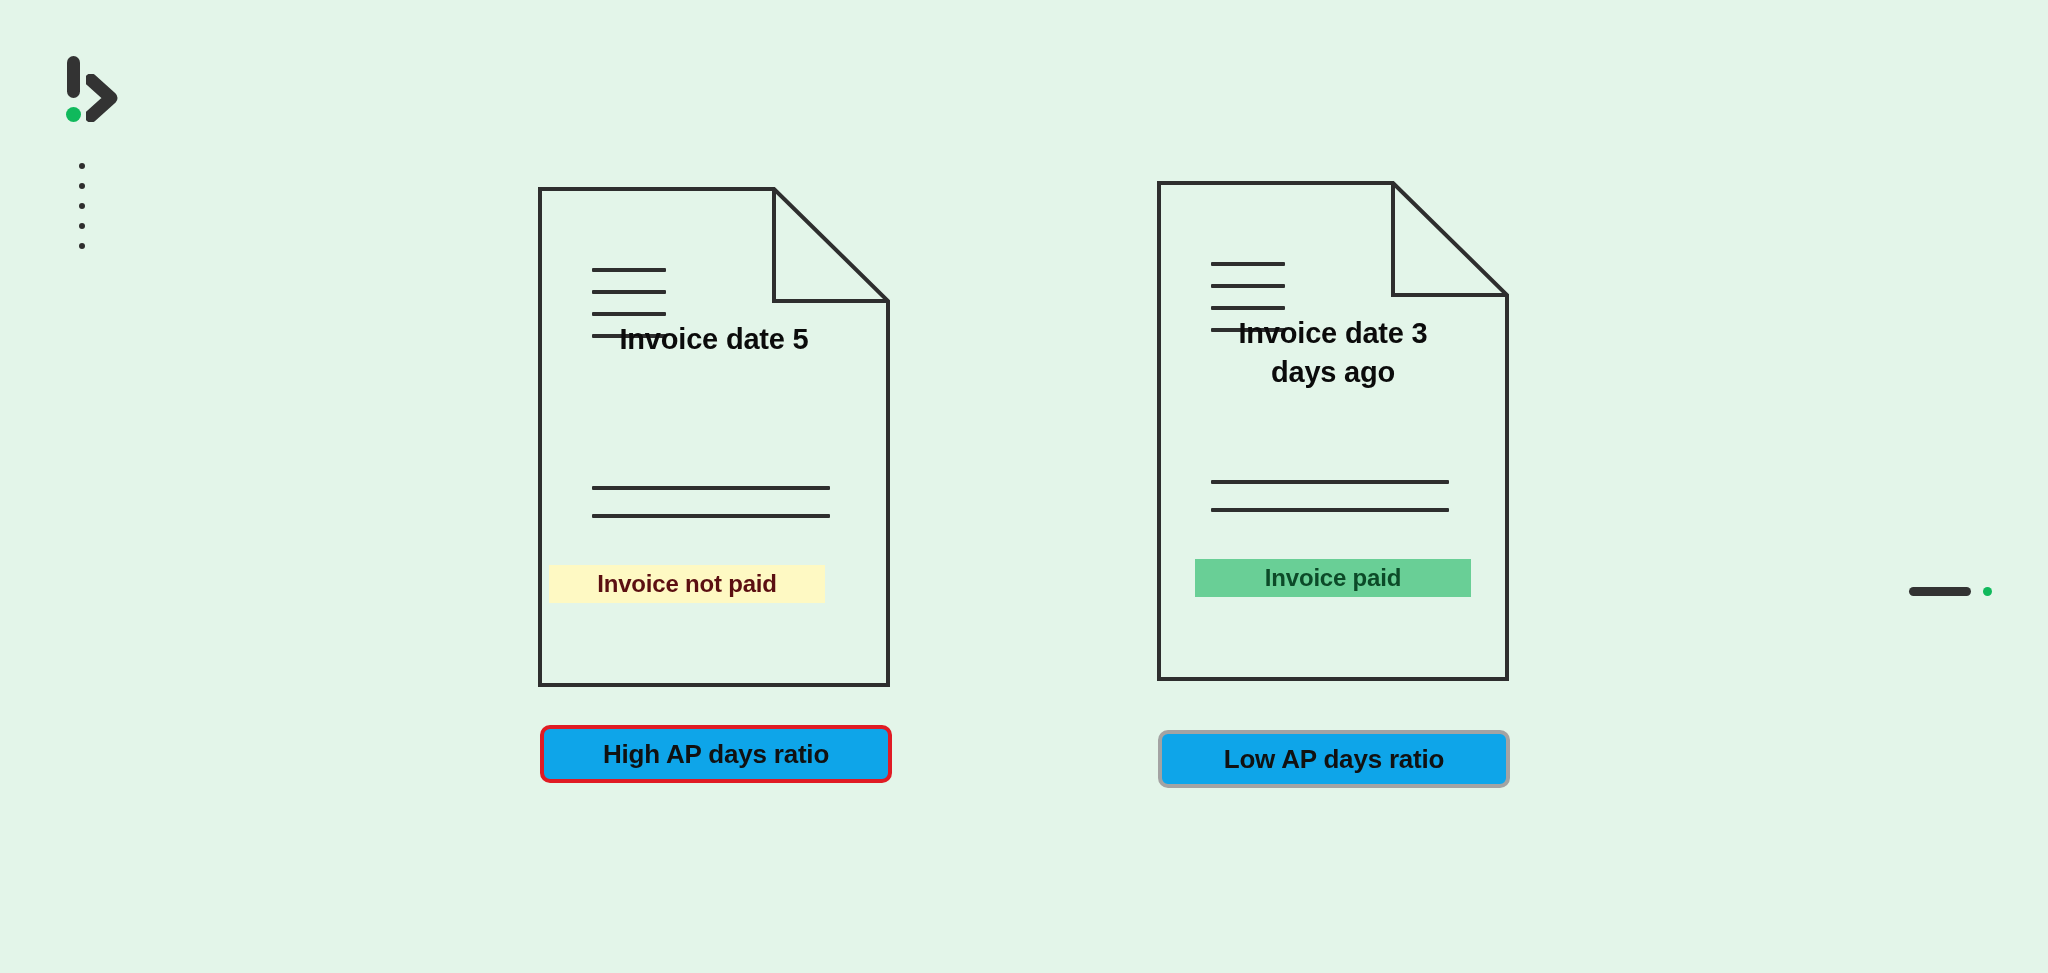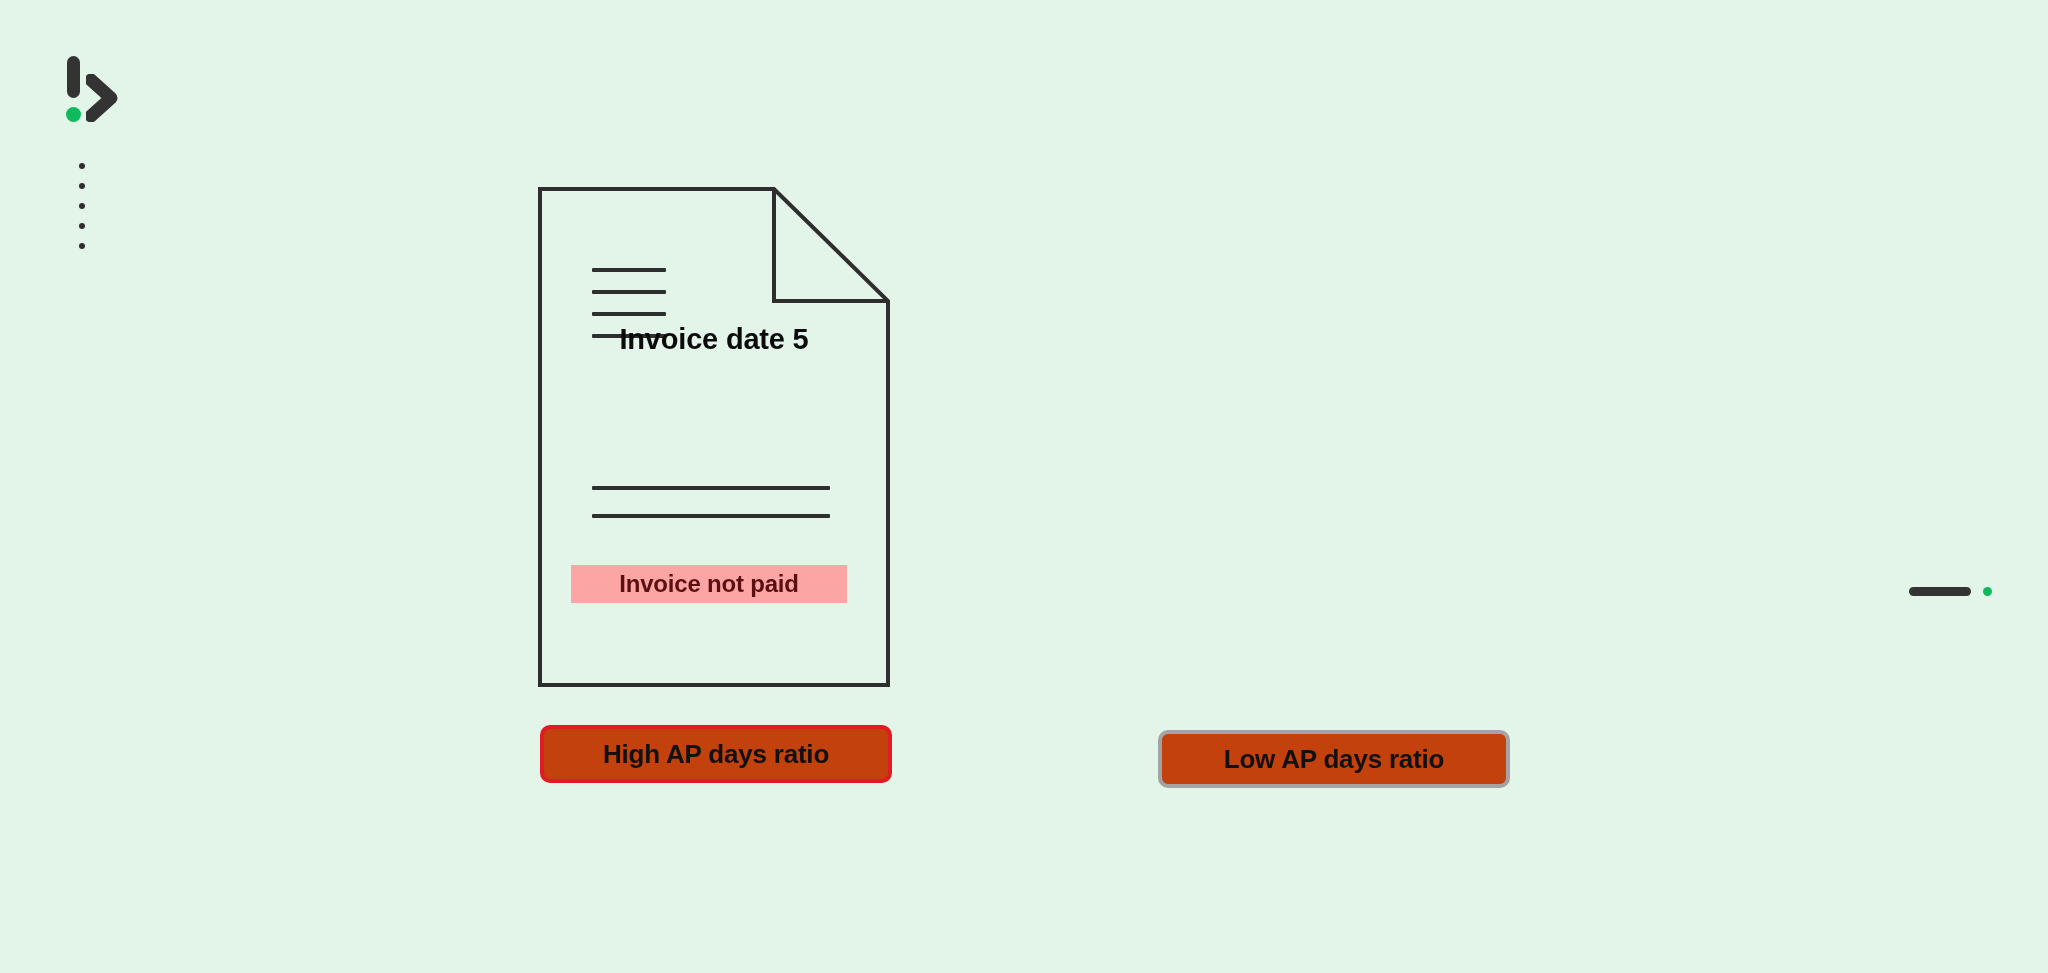--- a/index.html
+++ b/index.html
@@ -148,36 +148,36 @@
     display: flex;
     align-items: center;
     justify-content: center;
     padding: 0 14px;
     font-size: 24px;
     font-weight: bold;
     letter-spacing: -0.2px;
     box-sizing: border-box;
   }
   .status-badge.unpaid {
-    left: 33px;
+    left: 11px;
     width: 276px;
-    background: #fca5a5;
+    background: #fef9c3;
     color: #5b0f11;
   }
   .status-badge.paid {
     left: 38px;
     width: 276px;
     background: #69cf96;
     color: #0c4a28;
   }
 
   
   .outcome-pill {
     position: absolute;
-    background: #c2410c;
+    background: #0ea5e9;
     border-radius: 10px;
     display: flex;
     align-items: center;
     justify-content: center;
     font-size: 26px;
     font-weight: bold;
     color: #111111;
     letter-spacing: -0.2px;
     box-sizing: border-box;
   }
@@ -259,20 +259,47 @@
 
       <div class="doc-body-lines">
         <span class="rule-long"></span>
         <span class="rule-long"></span>
       </div>
 
       <div class="status-badge unpaid">Invoice not paid</div>
     </div>
   </div>
 
+  <div class="invoice-group right">
+    <div class="invoice-doc">
+      <svg class="doc-outline" viewBox="0 0 352 500">
+        <path d="M2 2 H236 L350 114 V498 H2 Z" fill="none" stroke="#2e2e2e" stroke-width="4"></path>
+        <path d="M236 2 V114 H350" fill="none" stroke="#2e2e2e" stroke-width="4"></path>
+      </svg>
+
+      <div class="doc-header-lines">
+        <span class="rule"></span>
+        <span class="rule"></span>
+        <span class="rule"></span>
+        <span class="rule"></span>
+      </div>
+
+      <div class="doc-title">
+        <div>Invoice date 3</div>
+        <div>days ago</div>
+      </div>
+
+      <div class="doc-body-lines">
+        <span class="rule-long"></span>
+        <span class="rule-long"></span>
+      </div>
+
+      <div class="status-badge paid">Invoice paid</div>
+    </div>
+  </div>
 
   <div class="outcome-pill high">High AP days ratio</div>
 
   <div class="outcome-pill low">Low AP days ratio</div>
 </div>
 
 <div id="slide-indicator">
   <span class="bar"></span>
   <span class="dot"></span>
 </div>

